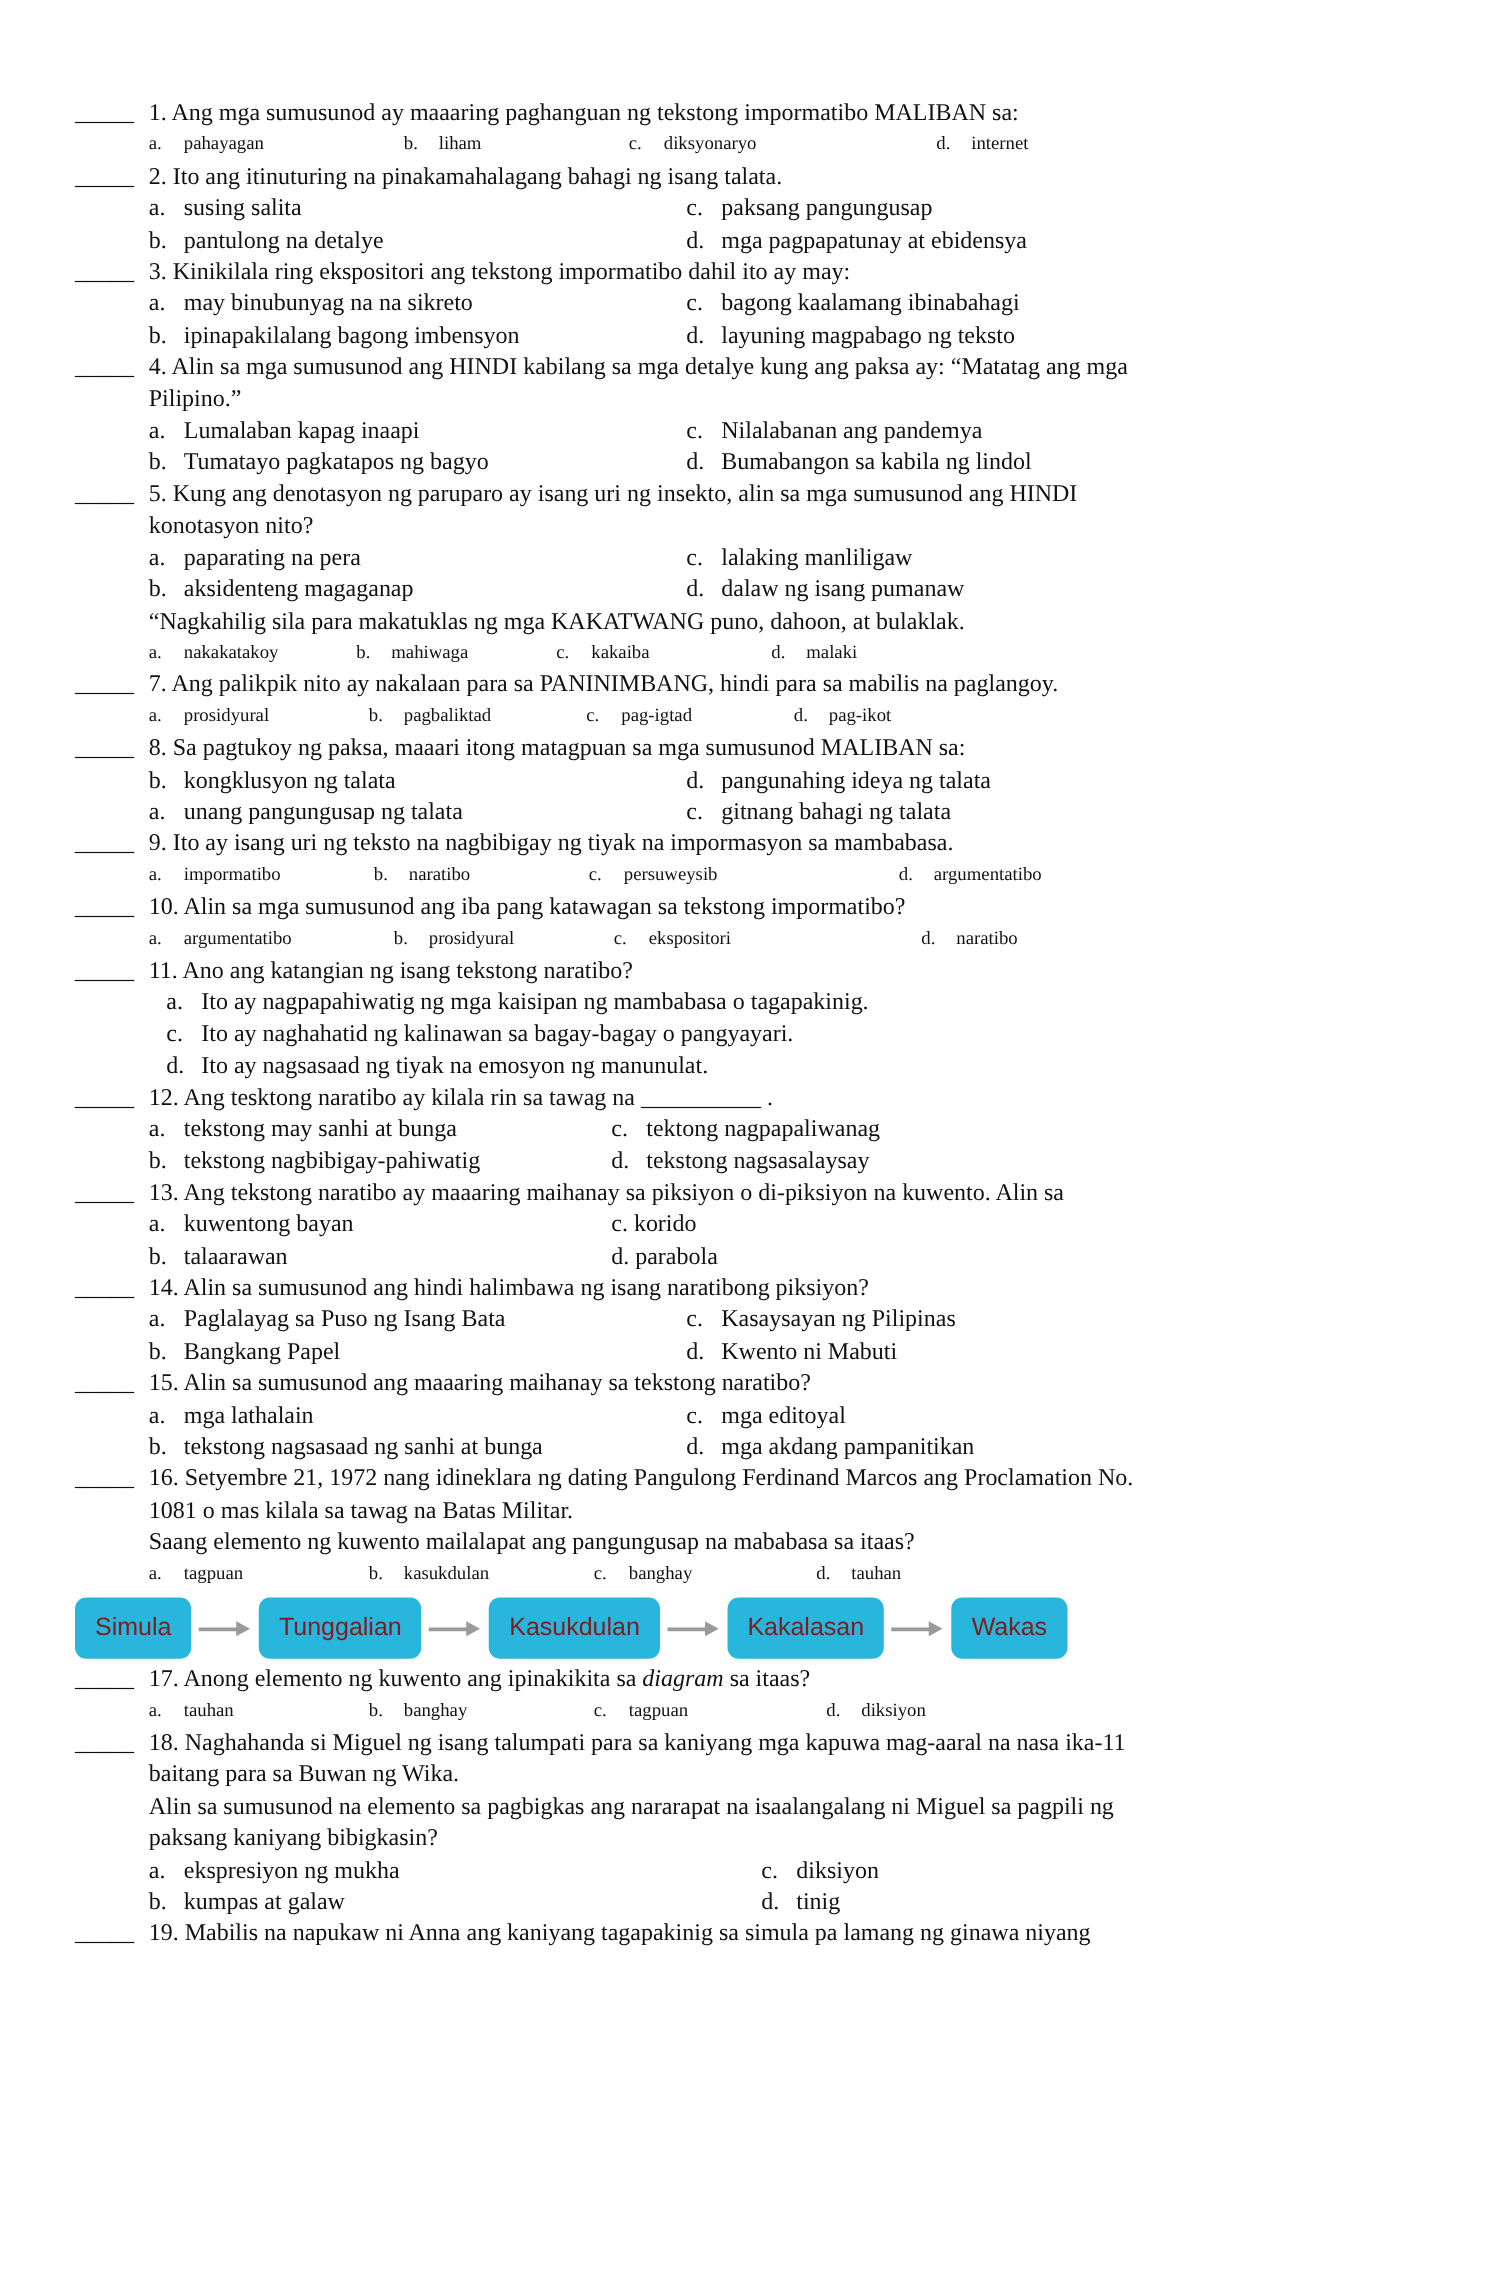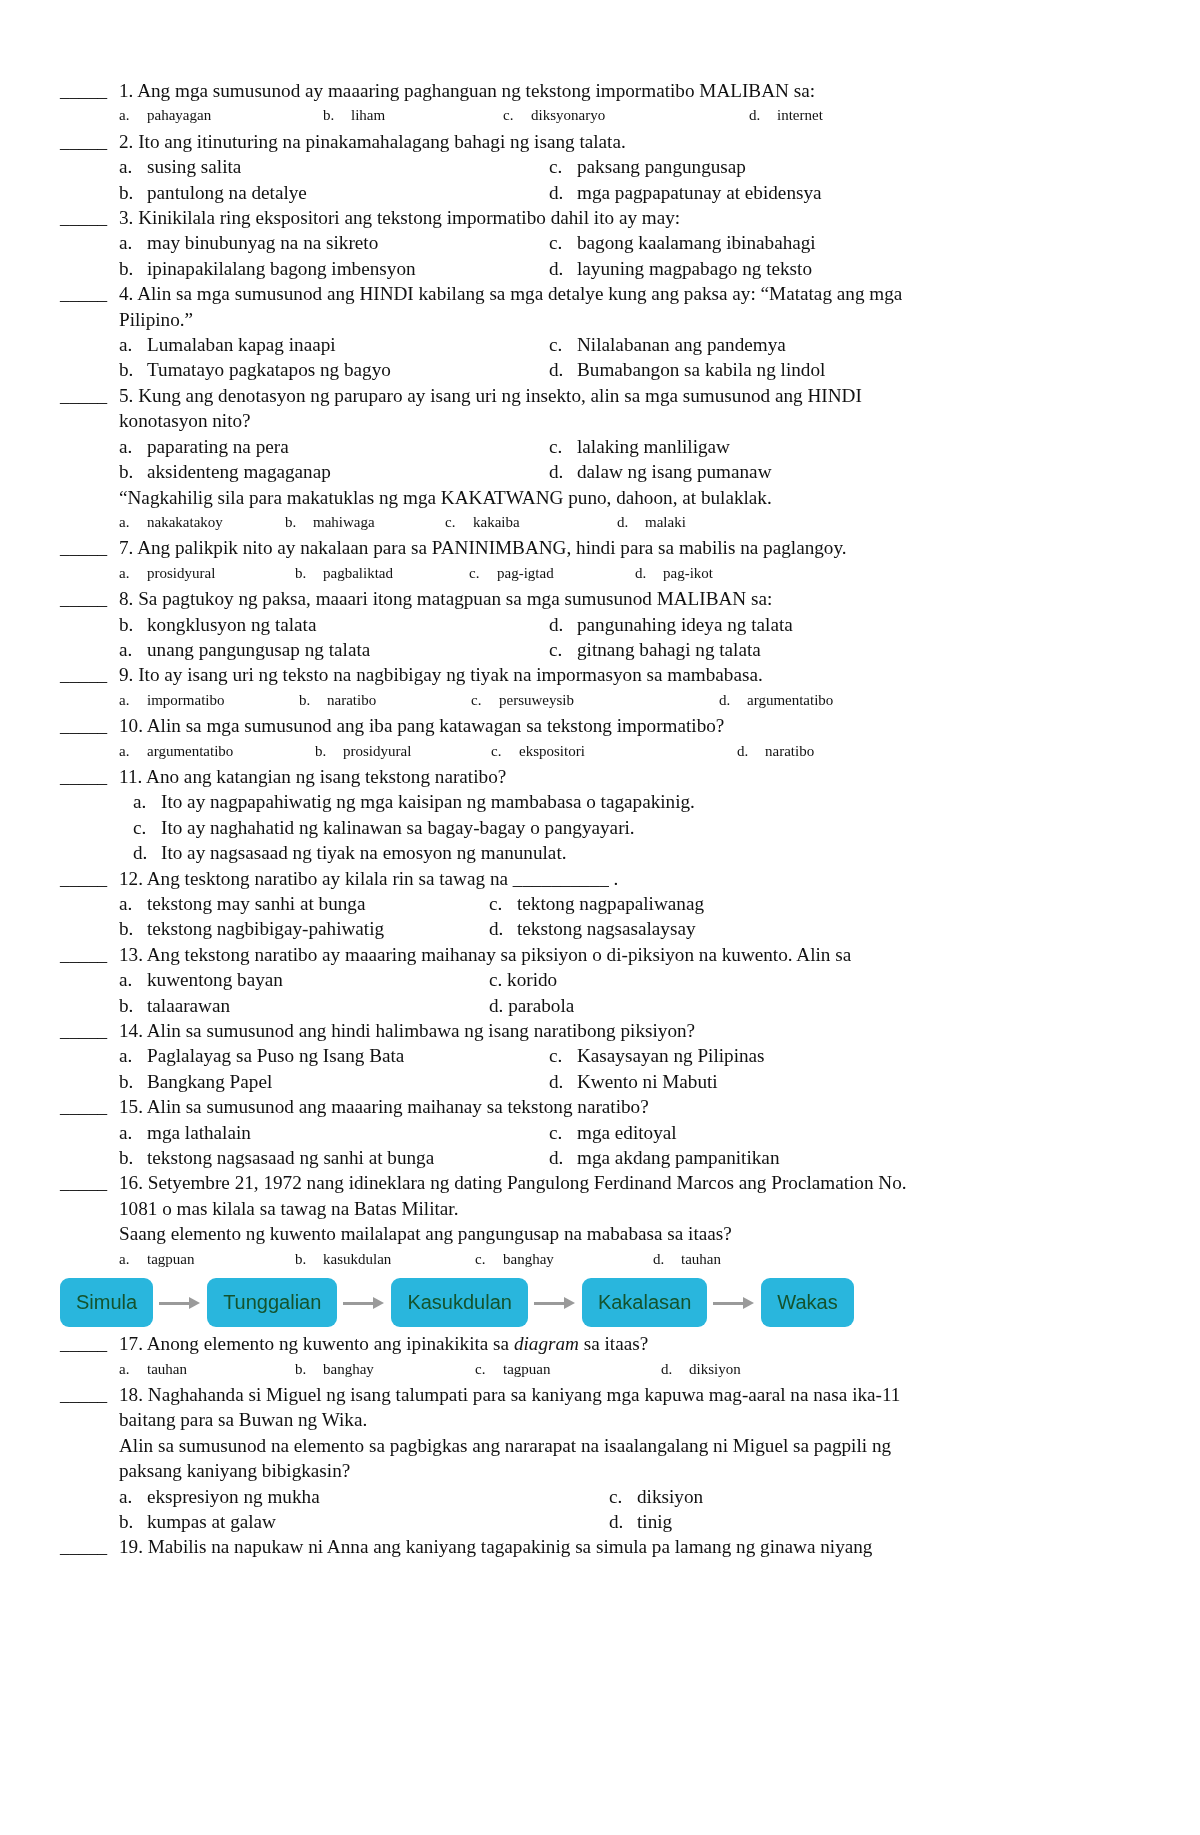--- a/index.html
+++ b/index.html
@@ -74,21 +74,21 @@
 
   
   .flow {
     display: flex;
     align-items: center;
     margin: 6px 0 4px 0;
     padding-left: 0px;
   }
   .flow-box {
     background: #29b6dd;
-    color: #14532d;
+    color: #7f1d1d;
     border-radius: 9px;
     font-family: "Liberation Sans", "DejaVu Sans", sans-serif;
     font-size: 20px;
     font-weight: 400;
     text-align: center;
     padding: 13px 16px;
     min-width: 92px;
     box-sizing: border-box;
     white-space: nowrap;
   }

